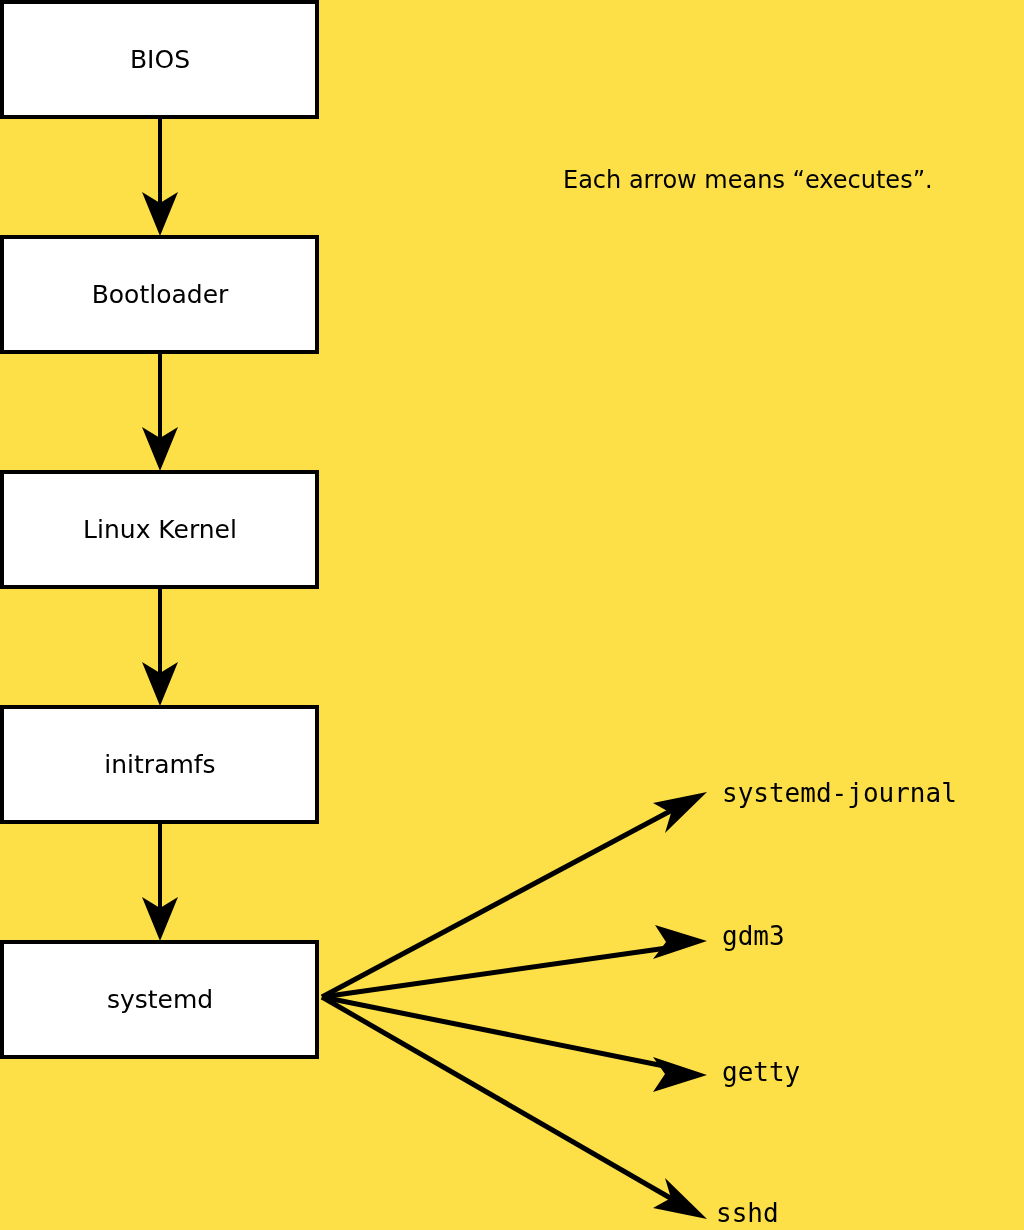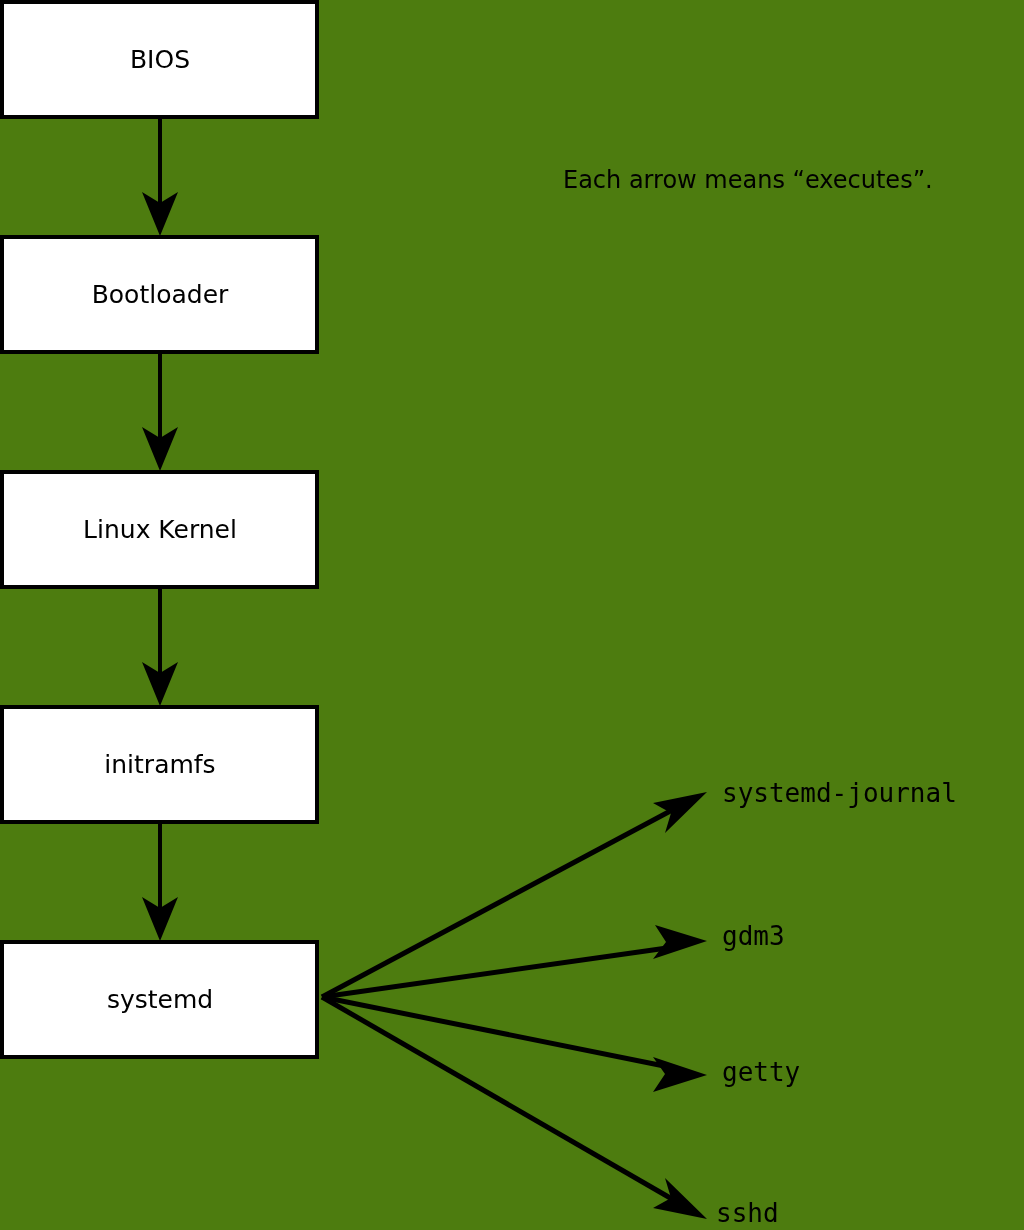--- a/index.html
+++ b/index.html
@@ -9,21 +9,21 @@
     background: #ffffff;
   }
   body {
     font-family: "DejaVu Sans", sans-serif;
     -webkit-font-smoothing: antialiased;
   }
   #canvas {
     position: relative;
     width: 1024px;
     height: 1230px;
-    background: #4d7c0f;
+    background: #fde047;
     overflow: hidden;
   }
   #diagram-svg {
     position: absolute;
     left: 0;
     top: 0;
     width: 1024px;
     height: 1230px;
     display: block;
   }

